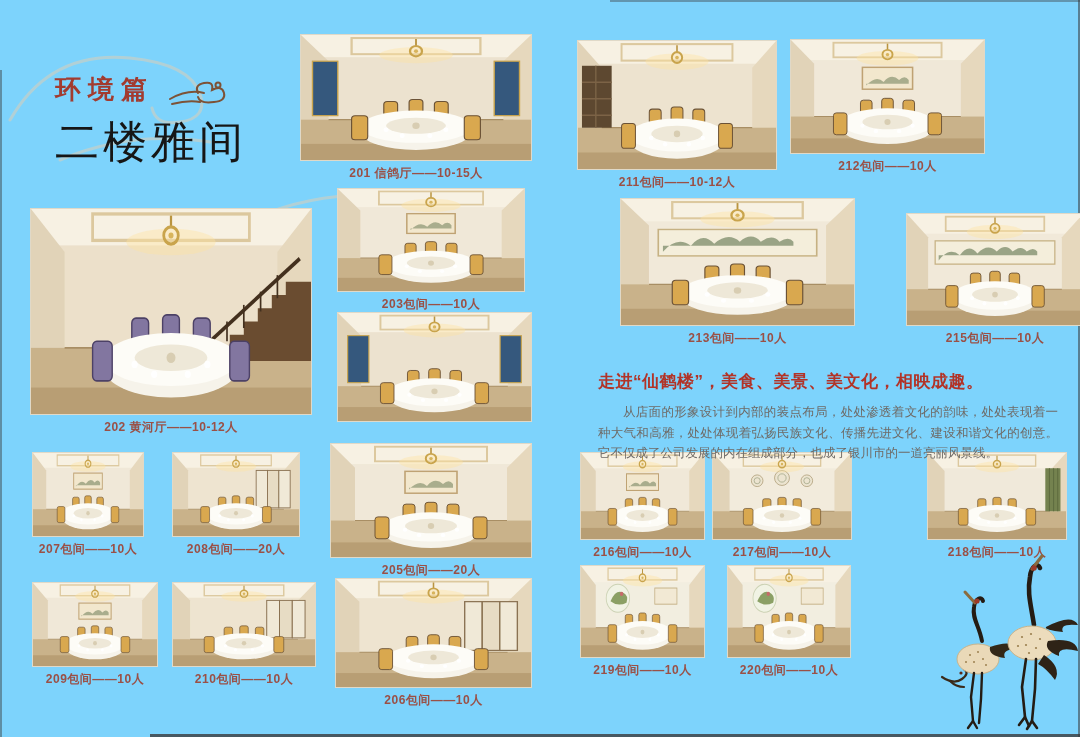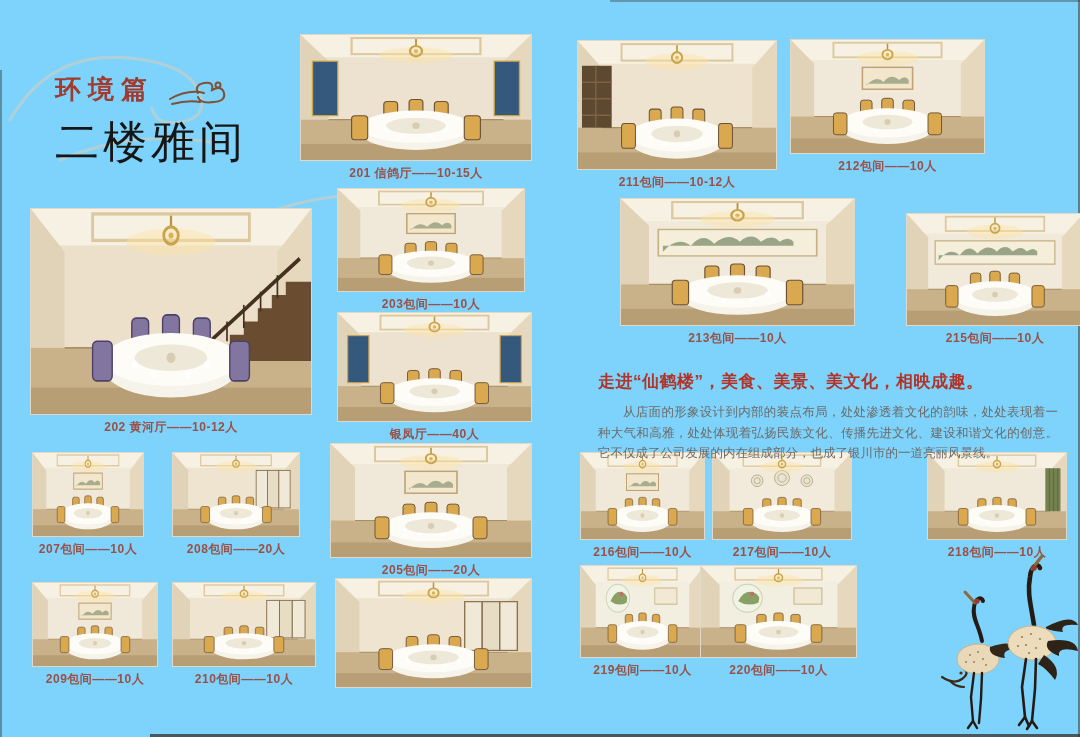--- a/index.html
+++ b/index.html
@@ -58,21 +58,21 @@
   .pc-206{left:335px;top:578px;width:197px;--ph:110px;}
   
   .pc-211{left:577px;top:40px;width:200px;--ph:130px;}
   .pc-212{left:790px;top:39px;width:195px;--ph:115px;}
   .pc-213{left:620px;top:198px;width:235px;--ph:128px;}
   .pc-215{left:862px;top:213px;width:178px;padding-left:44px;--ph:113px;}
   .pc-216{left:580px;top:452px;width:125px;--ph:88px;}
   .pc-217{left:712px;top:452px;width:140px;--ph:88px;}
   .pc-218{left:885px;top:452px;width:140px;padding-left:42px;--ph:88px;}
   .pc-219{left:580px;top:565px;width:125px;--ph:93px;}
-  .pc-220{left:700px;top:565px;width:157px;--ph:93px;}
+  .pc-220{left:727px;top:565px;width:124px;--ph:93px;}
 
   
   .intro{position:absolute;left:598px;top:358px;width:460px;margin-top:12px;}
   .intro-heading{
     font-size:17px;font-weight:bold;color:#b23327;letter-spacing:.5px;
     white-space:nowrap;
   }
   .intro-body{
     margin-top:9px;font-size:12.5px;line-height:1.65;color:#6e6a66;
     text-indent:2em;text-align:justify;
@@ -267,21 +267,20 @@
             <circle cx="37" cy="47" r="1.1" fill="#ffffff"></circle>
             <circle cx="63" cy="47" r="1.1" fill="#ffffff"></circle>
             <circle cx="44" cy="50" r="1.1" fill="#ffffff"></circle>
             <circle cx="56" cy="50" r="1.1" fill="#ffffff"></circle>
             <g fill="#d9a84f" stroke="#6b5236" stroke-width="0.5">
               <rect x="22" y="40" width="7" height="12" rx="1.5"></rect>
               <rect x="71" y="40" width="7" height="12" rx="1.5"></rect>
             </g>
           </svg>
         </div>
-        <figcaption class="caption">银凤厅——40人</figcaption>
       </figure>
       <figure class="photo-card pc-207">
         <div class="photo">
           <svg viewBox="0 0 100 62" preserveAspectRatio="none" xmlns="http://www.w3.org/2000/svg">
             <rect x="0" y="0" width="100" height="62" fill="#f0e8d8"></rect>
             <rect x="0" y="0" width="100" height="11" fill="#f7f1e3"></rect>
             <rect x="22" y="1.5" width="56" height="8" fill="none" stroke="#dcc89e" stroke-width="1"></rect>
             <polygon points="0,0 12,13 12,42 0,48" fill="#e1d3b8"></polygon>
             <polygon points="100,0 88,13 88,42 100,48" fill="#e6d8bd"></polygon>
             <rect x="0" y="42" width="100" height="20" fill="#c9b28a"></rect>
@@ -504,20 +503,21 @@
             <circle cx="37" cy="47" r="1.1" fill="#ffffff"></circle>
             <circle cx="63" cy="47" r="1.1" fill="#ffffff"></circle>
             <circle cx="44" cy="50" r="1.1" fill="#ffffff"></circle>
             <circle cx="56" cy="50" r="1.1" fill="#ffffff"></circle>
             <g fill="#d9a84f" stroke="#6b5236" stroke-width="0.5">
               <rect x="22" y="40" width="7" height="12" rx="1.5"></rect>
               <rect x="71" y="40" width="7" height="12" rx="1.5"></rect>
             </g>
           </svg>
         </div>
+        <figcaption class="caption">206包间——10人</figcaption>
       </figure>
       <figure class="photo-card pc-211">
         <div class="photo">
           <svg viewBox="0 0 100 62" preserveAspectRatio="none" xmlns="http://www.w3.org/2000/svg">
             <rect x="0" y="0" width="100" height="62" fill="#ede3cf"></rect>
             <rect x="0" y="0" width="100" height="11" fill="#f7f1e3"></rect>
             <rect x="22" y="1.5" width="56" height="8" fill="none" stroke="#dcc89e" stroke-width="1"></rect>
             <polygon points="0,0 12,13 12,42 0,48" fill="#e1d3b8"></polygon>
             <polygon points="100,0 88,13 88,42 100,48" fill="#e6d8bd"></polygon>
             <rect x="0" y="42" width="100" height="20" fill="#c9b28a"></rect>

